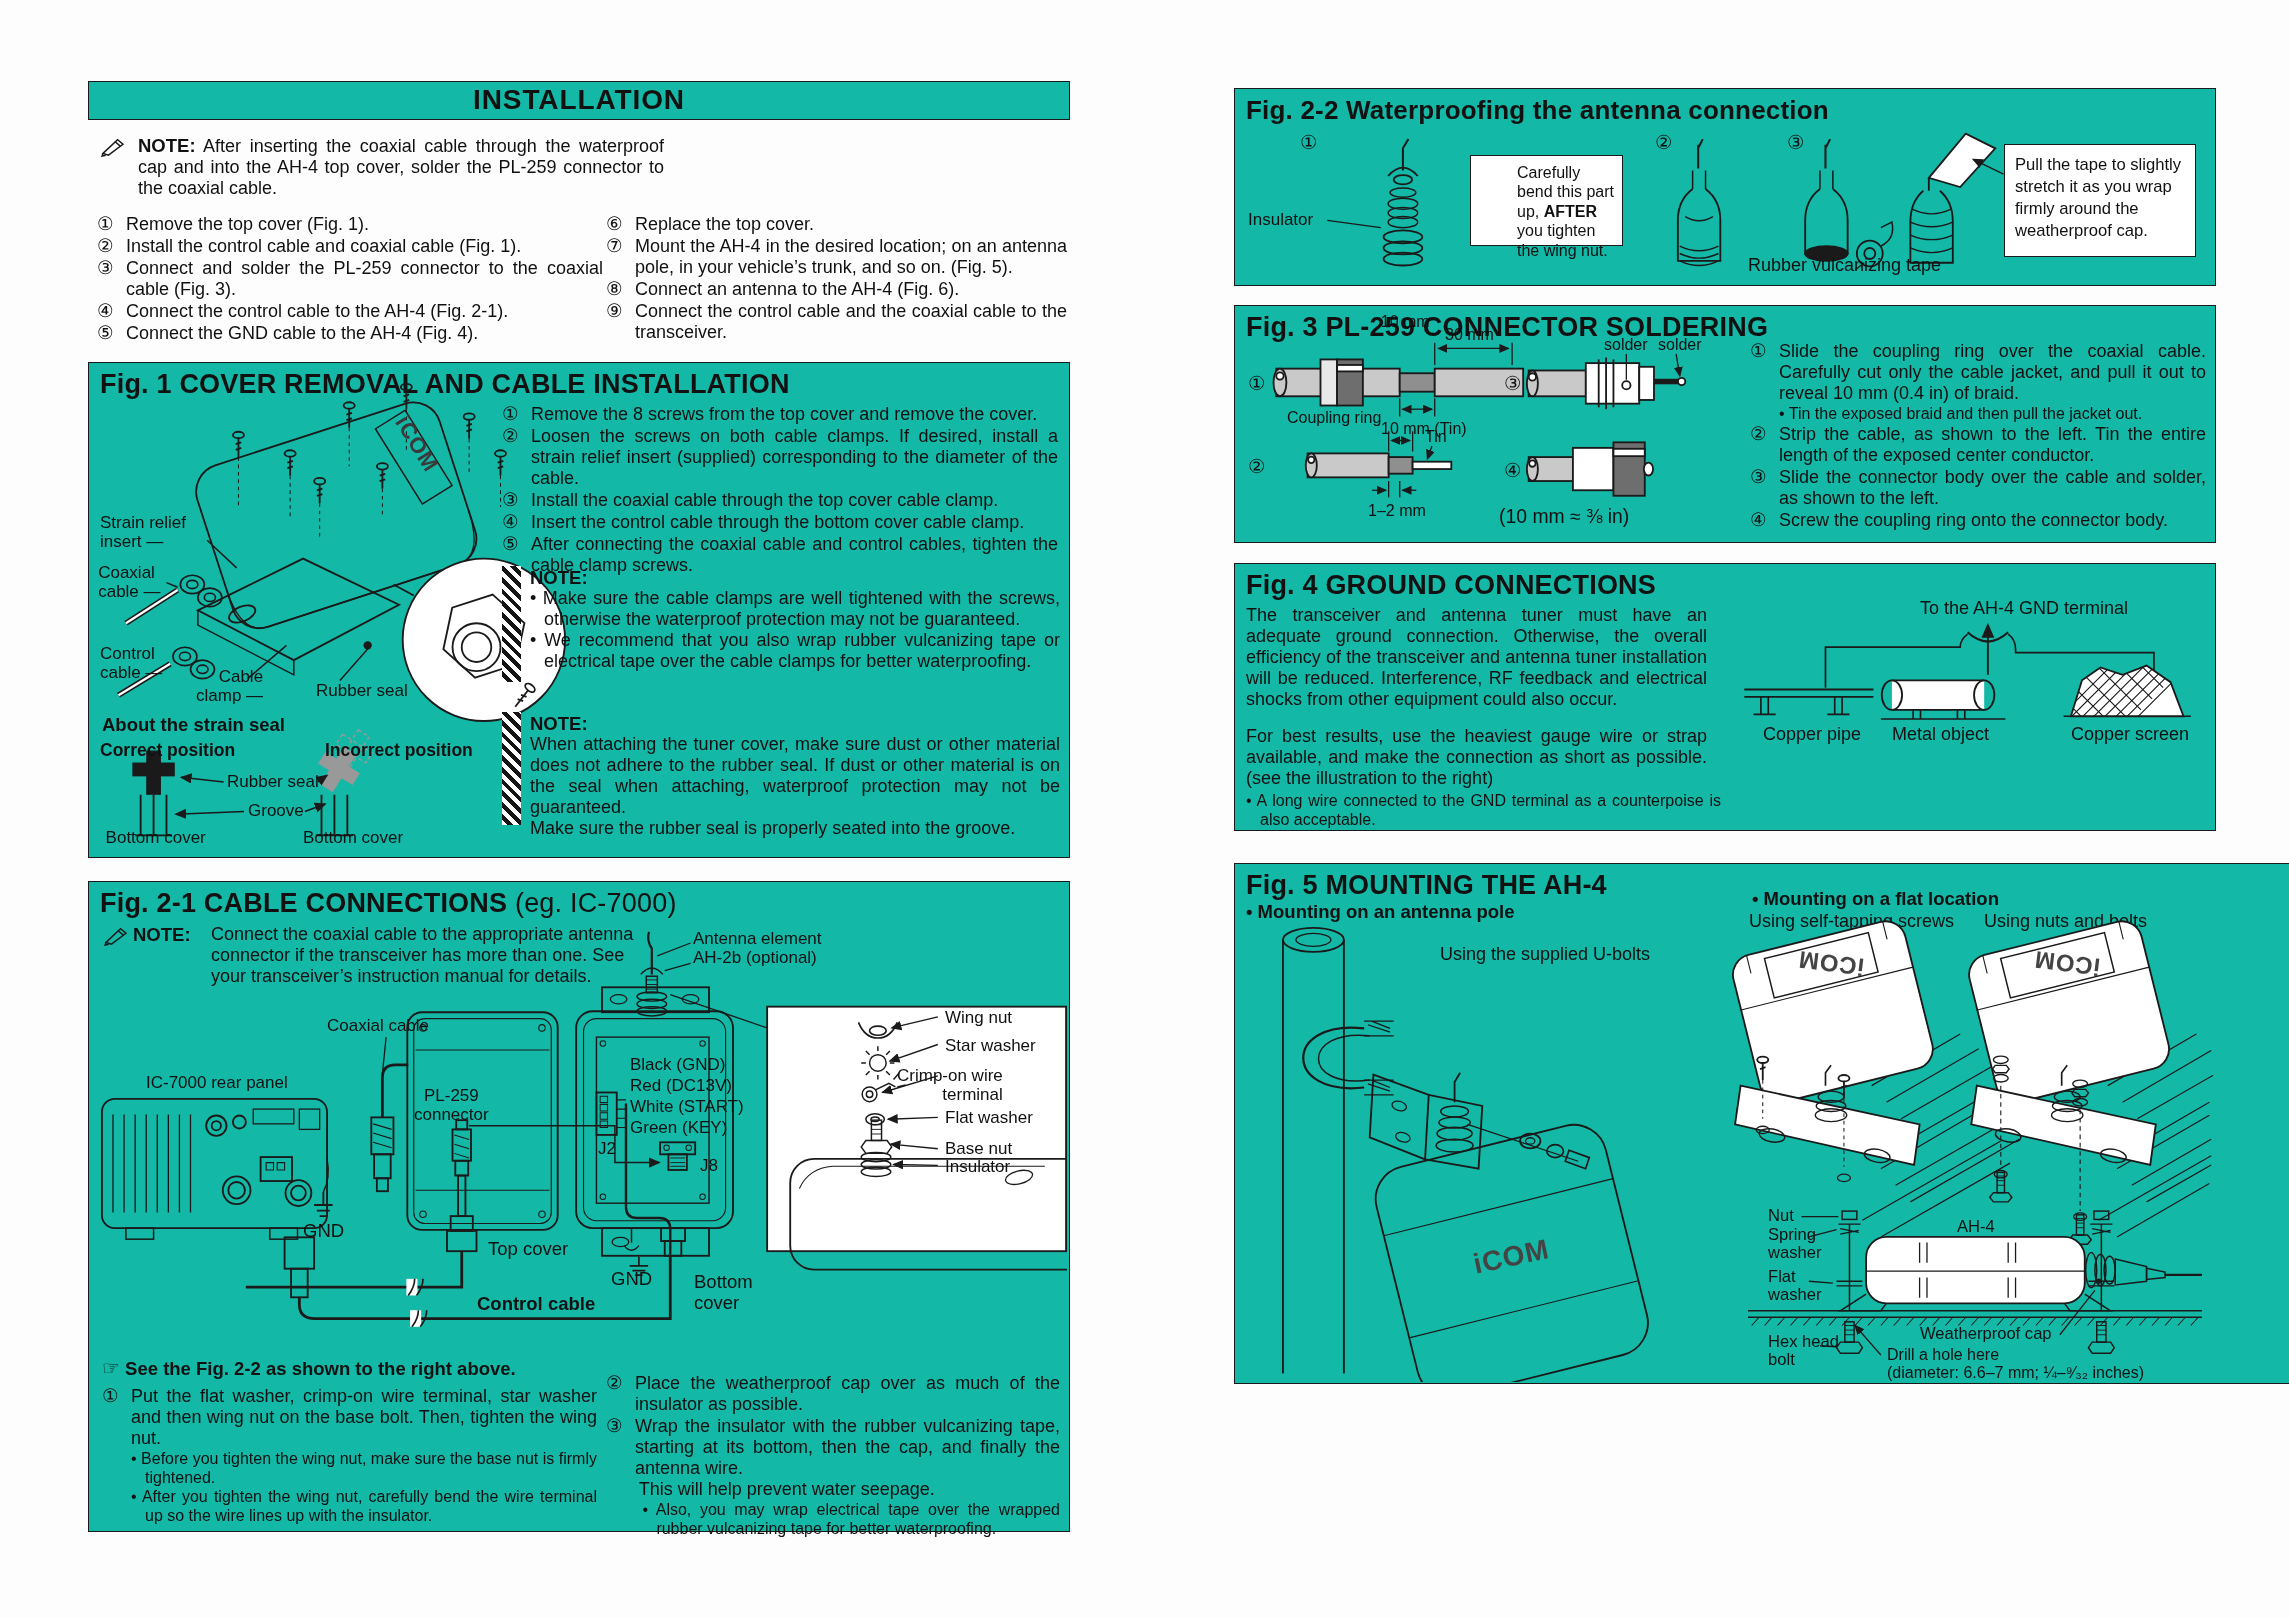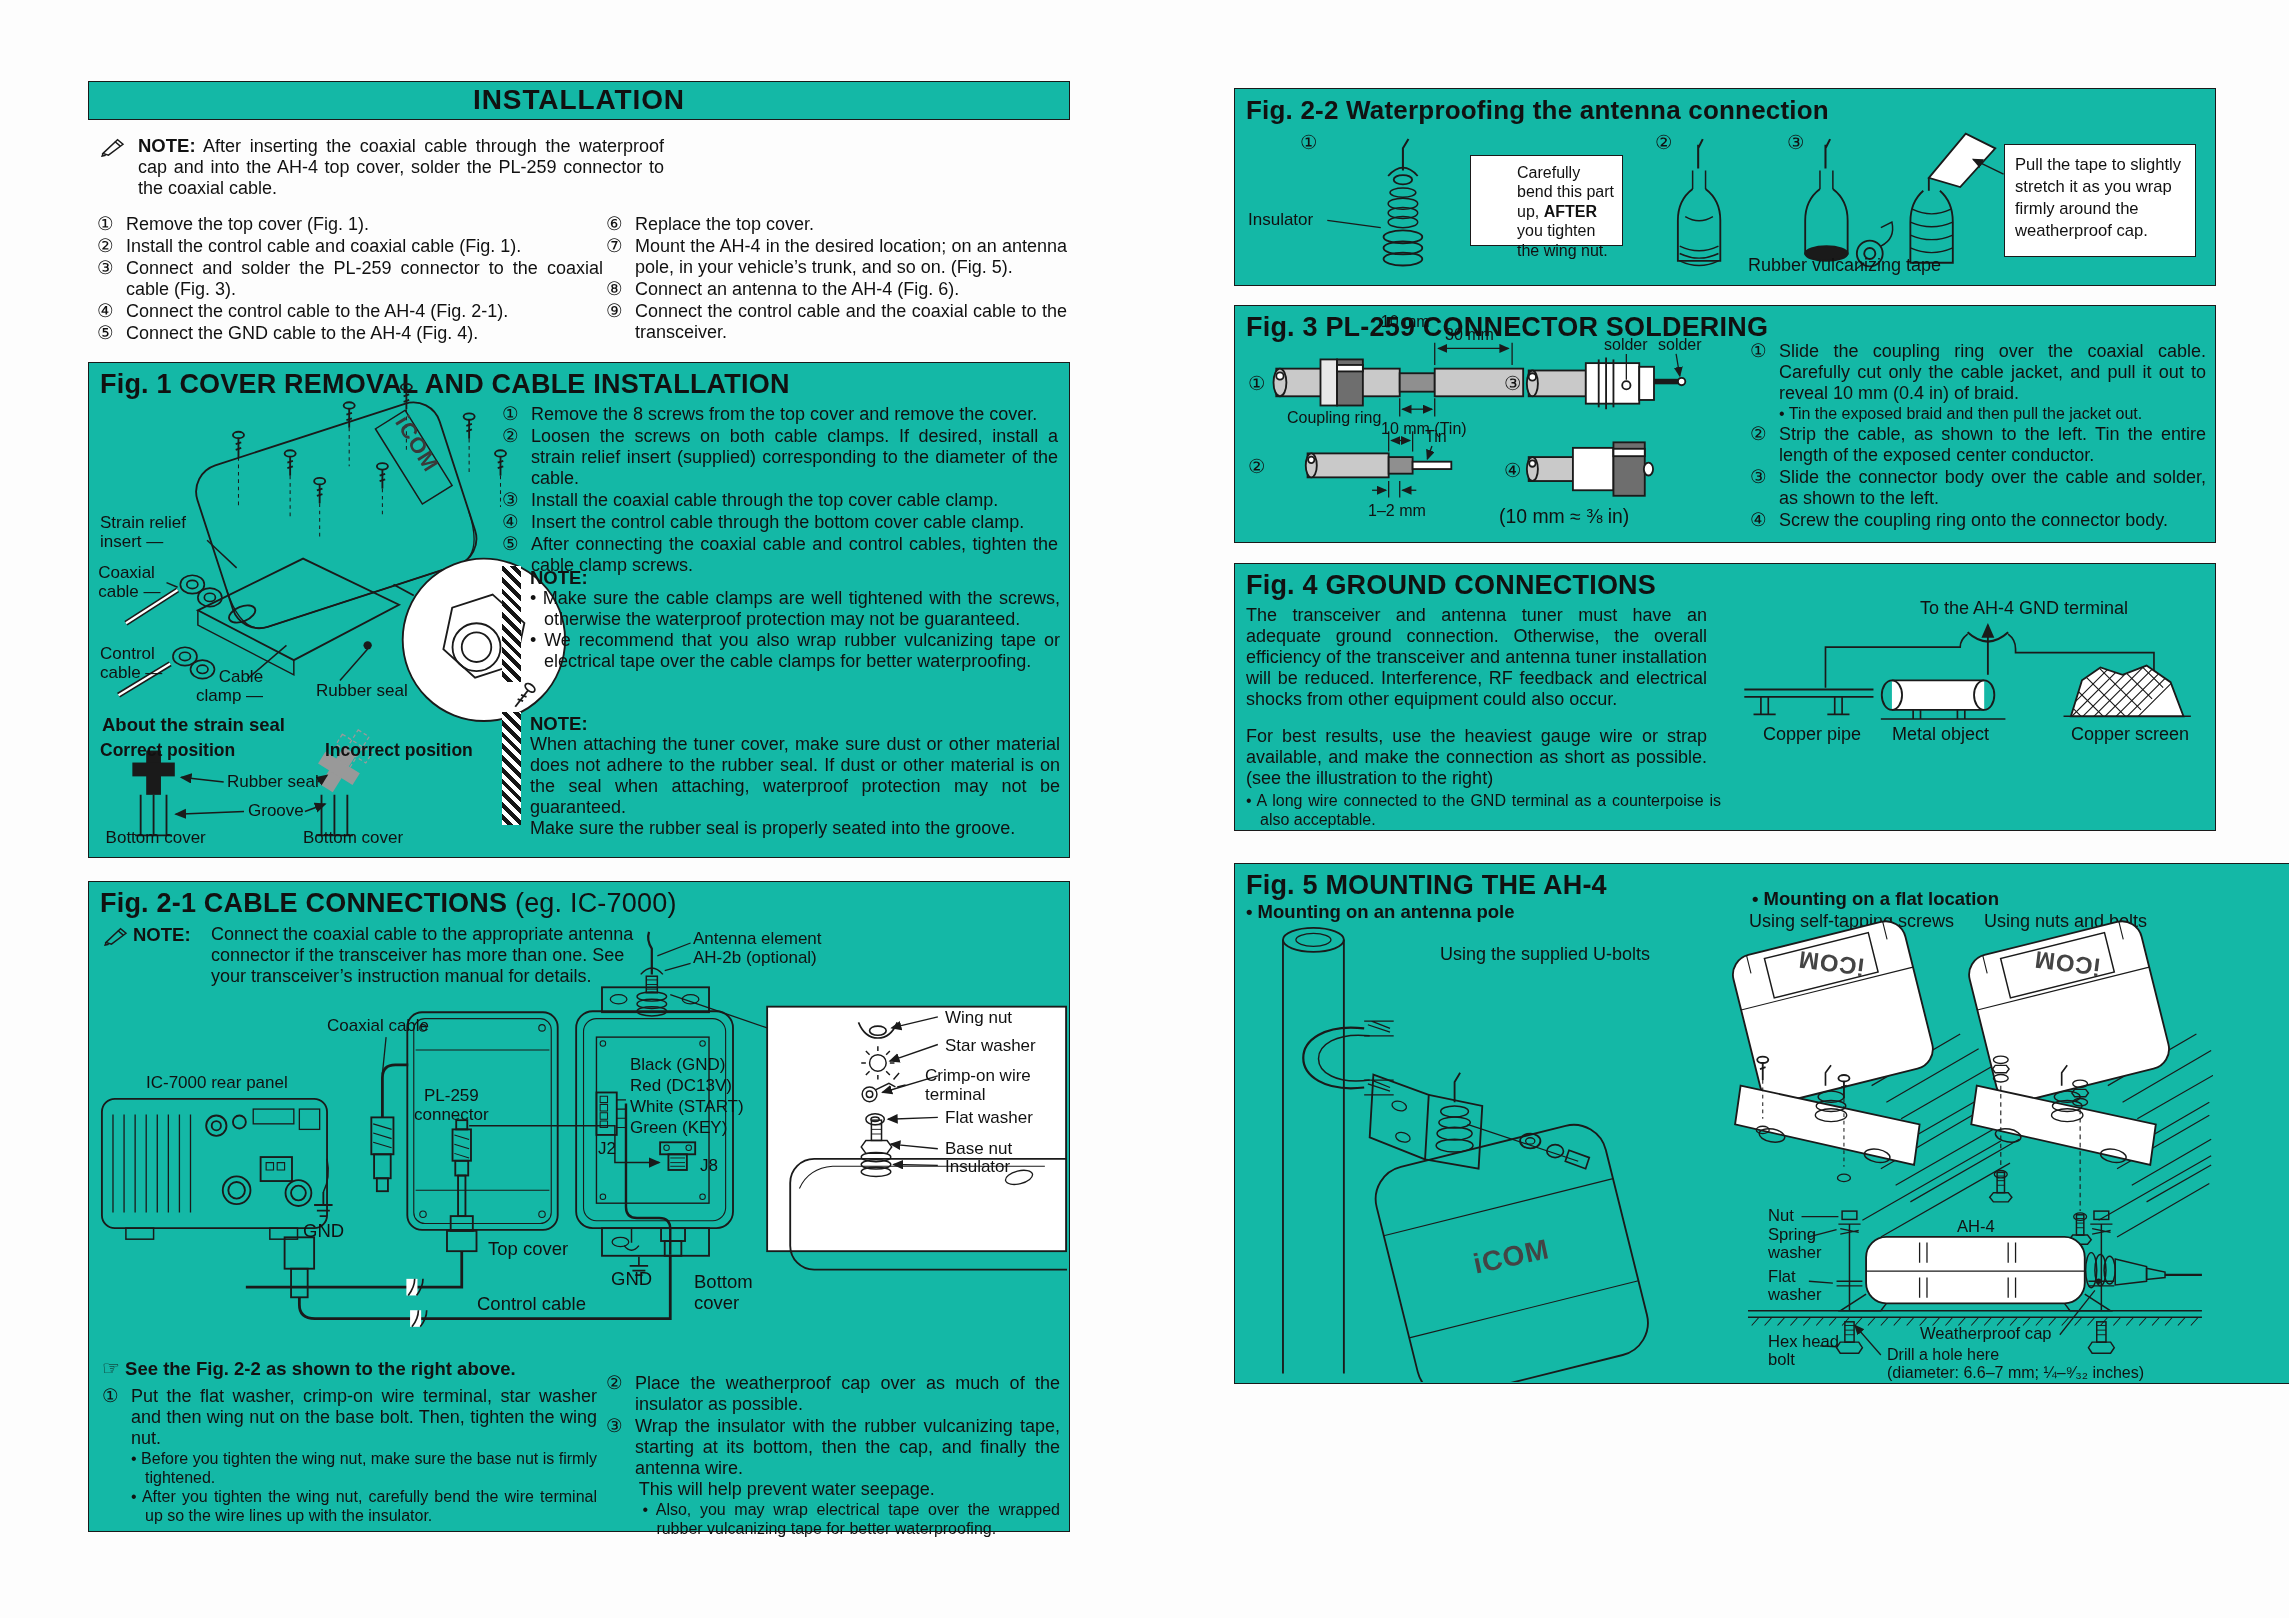--- a/index.html
+++ b/index.html
@@ -395,24 +395,24 @@
     <span class="lbl" style="left:57px;top:192px;">IC-7000 rear panel</span>
     <span class="lbl" style="left:325px;top:205px;text-align:center;"><span>PL-259</span><br><span>connector</span></span>
     <span class="lbl" style="left:604px;top:48px;"><span>Antenna element</span><br><span>AH-2b (optional)</span></span>
     <span class="lbl" style="left:541px;top:172px;line-height:21px;"><span>Black (GND)</span><br><span>Red (DC13V)</span><br><span>White (START)</span><br><span>Green (KEY)</span></span>
     <span class="lbl" style="left:509px;top:258px;">J2</span>
     <span class="lbl" style="left:611px;top:275px;">J8</span>
     <span class="lbl" style="left:214px;top:340px;font-size:18.5px;">GND</span>
     <span class="lbl" style="left:399px;top:358px;font-size:18.5px;">Top cover</span>
     <span class="lbl" style="left:522px;top:388px;font-size:18.5px;">GND</span>
     <span class="lbl" style="left:605px;top:389px;font-size:18.5px;line-height:21px;"><span>Bottom</span><br><span>cover</span></span>
-    <span class="lbl" style="left:388px;top:413px;font-size:18.5px;">Control cable</span>
+    <span class="lbl" style="left:388px;top:413px;font-size:18.5px;font-weight:bold;">Control cable</span>
     <span class="lbl" style="left:856px;top:127px;">Wing nut</span>
     <span class="lbl" style="left:856px;top:155px;">Star washer</span>
-    <span class="lbl" style="left:836px;top:185px;"><span>Crimp-on wire</span><br><span>terminal</span></span>
+    <span class="lbl" style="left:808px;top:185px;text-align:right;"><span>Crimp-on wire</span><br><span>terminal</span></span>
     <span class="lbl" style="left:856px;top:227px;">Flat washer</span>
     <span class="lbl" style="left:856px;top:258px;">Base nut</span>
     <span class="lbl" style="left:856px;top:276px;">Insulator</span>
 
     <div class="abs" style="left:13px;top:474px;font-size:18.5px;font-weight:bold;"><span style="font-weight:normal;font-size:20px;">☞</span> <span>See the Fig. 2-2 as shown to the right above.</span></div>
 
     <div class="abs t19" style="left:13px;top:504px;width:495px;">
       <div class="step"><span class="cn">①</span><span>Put the flat washer, crimp-on wire terminal, star washer and then wing nut on the base bolt. Then, tighten the wing nut.</span>
         <div class="bul t17">• Before you tighten the wing nut, make sure the base nut is firmly tightened.</div>
         <div class="bul t17">• After you tighten the wing nut, carefully bend the wire terminal up so the wire lines up with the insulator.</div>

